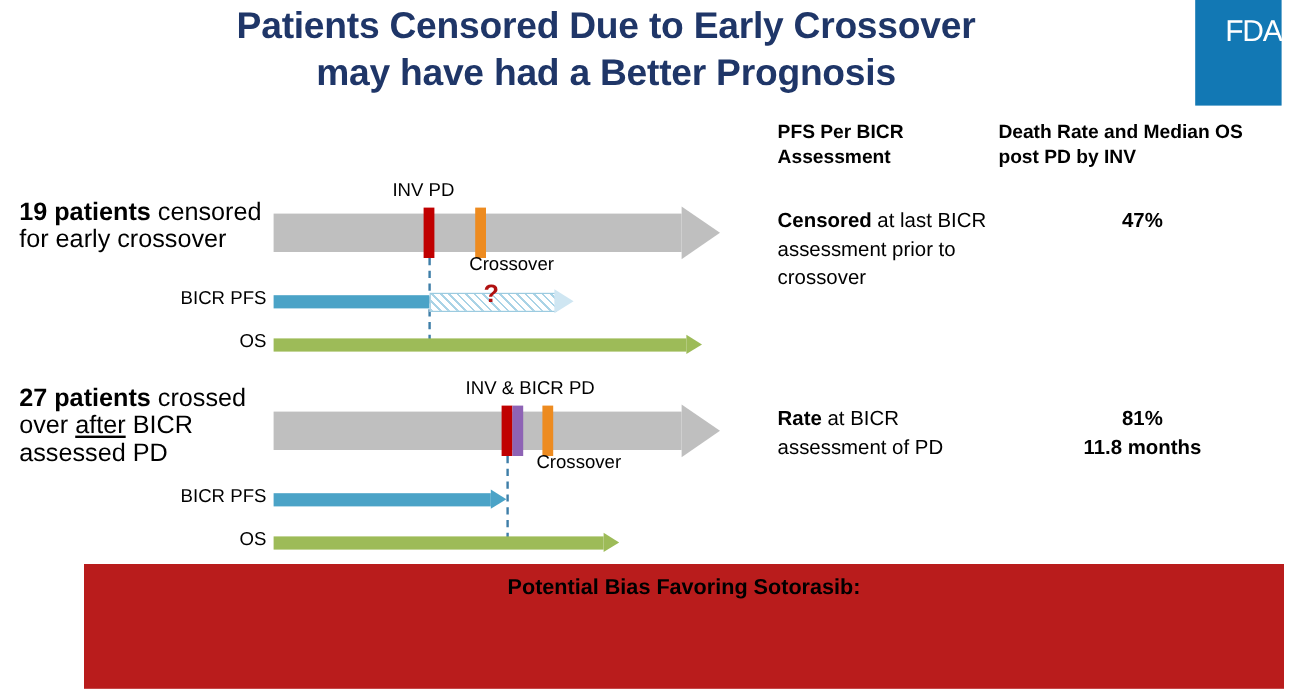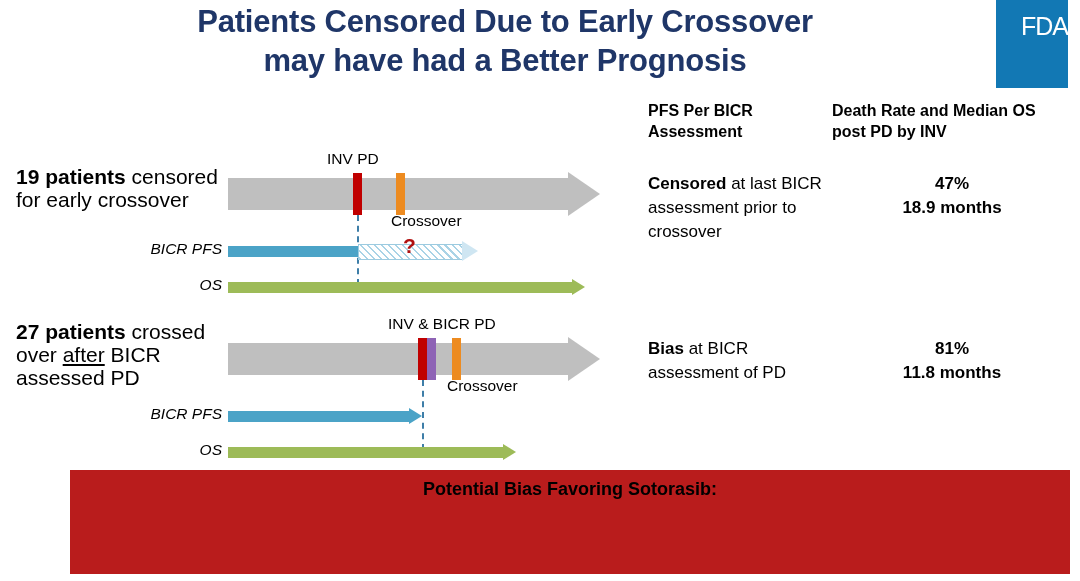--- a/index.html
+++ b/index.html
@@ -138,21 +138,20 @@
   }
   #dash-1 { left: 357px; top: 215px; height: 70px; }
   #dash-2 { left: 422px; top: 380px; height: 70px; }
 
   
   .bar-label {
     position: absolute;
     font-size: 15.5px;
     text-align: right;
     width: 92px;
-    font-style: italic;
   }
   #bar-label-bicr-1 { left: 130px; top: 240px; }
   #bar-label-os-1   { left: 130px; top: 276px; }
   #bar-label-bicr-2 { left: 130px; top: 405px; }
   #bar-label-os-2   { left: 130px; top: 441px; }
 
   
   .bar {
     position: absolute;
     height: 16px;
@@ -318,21 +317,20 @@
 <div class="bar green" id="bar-os-1">
   <div class="body"></div>
   <div class="tip"></div>
 </div>
 
 <div class="result-assessment" id="assessment-1">
   <b>Censored</b><span> at last BICR assessment prior to crossover</span>
 </div>
 <div class="result-stats" id="stats-1">
   <div>47%</div>
-  <div>18.9 months</div>
 </div>
 
 <div class="row-label" id="label-row2">
   <b>27 patients</b><span> crossed over </span><u>after</u><span> BICR assessed PD</span>
 </div>
 
 <div class="gray-arrow" id="gray-arrow-2">
   <div class="shaft"></div>
   <div class="head"></div>
 </div>
@@ -350,21 +348,21 @@
   <div class="tip"></div>
 </div>
 
 <div class="bar-label" id="bar-label-os-2">OS</div>
 <div class="bar green" id="bar-os-2">
   <div class="body"></div>
   <div class="tip"></div>
 </div>
 
 <div class="result-assessment" id="assessment-2">
-  <b>Bias</b><span> at BICR assessment of PD</span>
+  <b>Rate</b><span> at BICR assessment of PD</span>
 </div>
 <div class="result-stats" id="stats-2">
   <div>81%</div>
   <div>11.8 months</div>
 </div>
 
 <div id="callout-box">
   <div id="callout-heading">Potential Bias Favoring Sotorasib:</div>
 </div>
 

